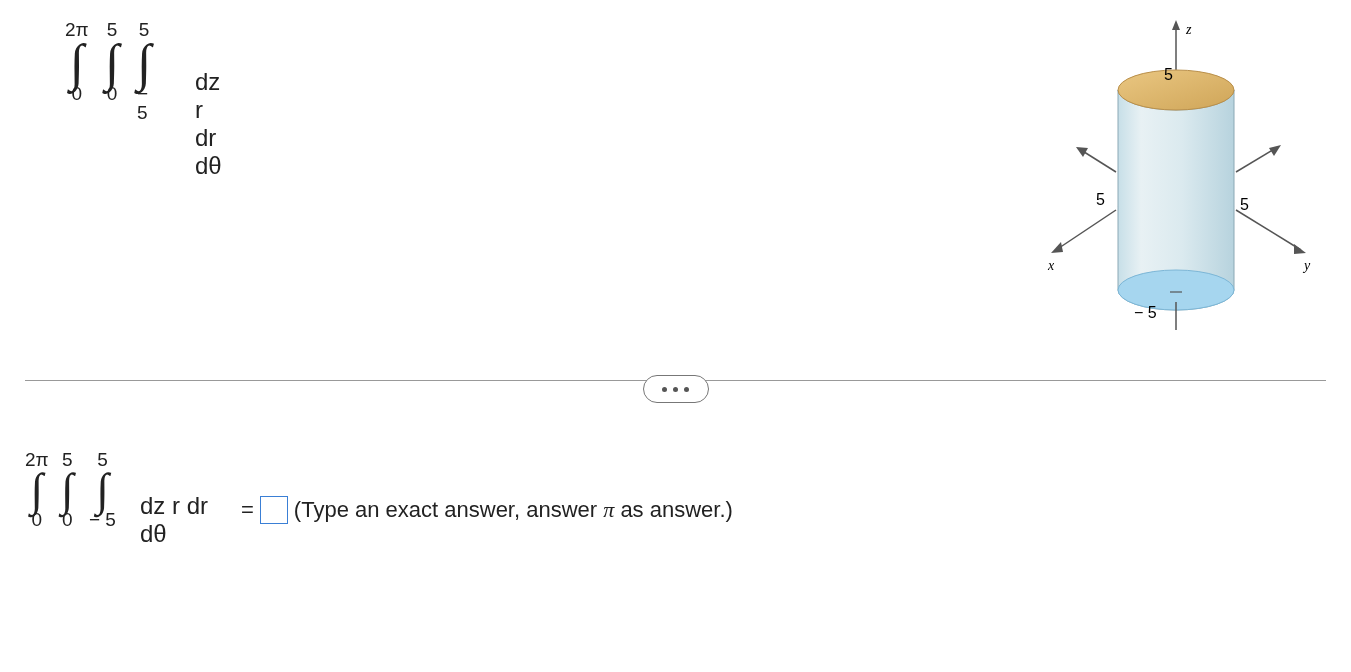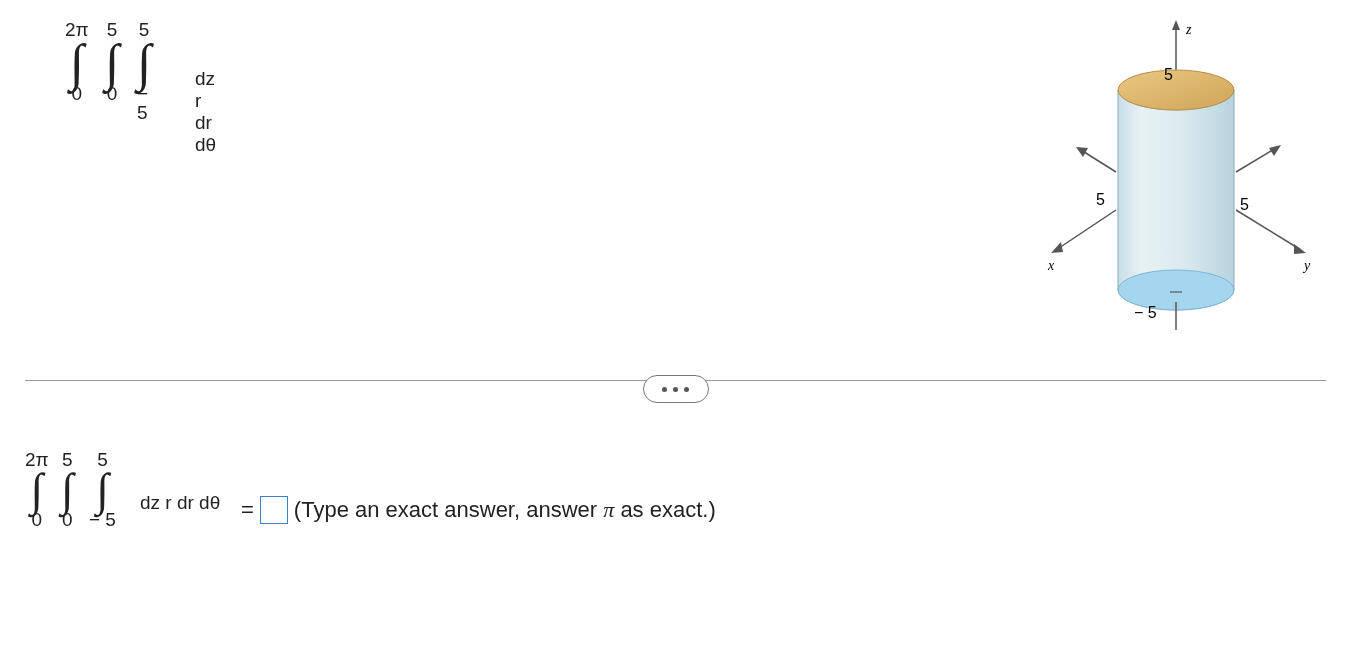--- a/index.html
+++ b/index.html
@@ -15,21 +15,21 @@
     background: #fff;
   }
   .top-row { display: flex; justify-content: space-between; align-items: flex-start; }
   .prompt-text { margin-bottom: 30px; font-size: 22px; }
 
   .integral-block { position: relative; height: 130px; margin-left: 40px; }
   .intcol { position: absolute; top: 0; display: flex; flex-direction: column; align-items: center; }
   .intcol .upper, .intcol .lower { font-size: 19px; line-height: 1; }
   .intcol .sym { font-size: 52px; line-height: 0.75; padding: 4px 0 2px; font-family: "Times New Roman", serif; }
   .c1 { left: 0; } .c2 { left: 40px; } .c3 { left: 72px; }
-  .integrand { position: absolute; left: 130px; top: 48px; font-size: 19px; }
+  .integrand { position: absolute; left: 130px; top: 48px; font-size: 24px; }
 
   .integral2 { position: relative; height: 120px; margin-left: 0; display: inline-block; vertical-align: middle; width: 210px; }
   .integral2 .intcol .sym { font-size: 46px; }
 
   .divider-wrap { position: relative; margin: 40px 0 50px; height: 20px; }
   .divider-line { border: none; border-top: 1px solid #999; margin: 10px 0 0; }
   .dots-pill {
     position: absolute; left: 50%; top: -5px; transform: translateX(-50%);
     width: 64px; height: 26px; border: 1.5px solid #777; border-radius: 14px;
     background: #fff; display: flex; align-items: center; justify-content: center; gap: 6px;
@@ -151,15 +151,15 @@
     <div class="intcol c3" style="left:64px">
       <span class="upper">5</span>
       <span class="sym">∫</span>
       <span class="lower">− 5</span>
     </div>
     <div class="integrand" style="left:115px; top:42px;">dz r dr dθ</div>
   </div>
   <span>=</span>
   <input class="answer-box" type="text" style="">
   <span class="hint">
-    <span>(Type an exact answer, answer </span><span class="pi">π</span><span> as exact.)</span>
+    <span>(Type an exact answer, answer </span><span class="pi">π</span><span> as answer.)</span>
   </span>
 </div>
 
 </body></html>

